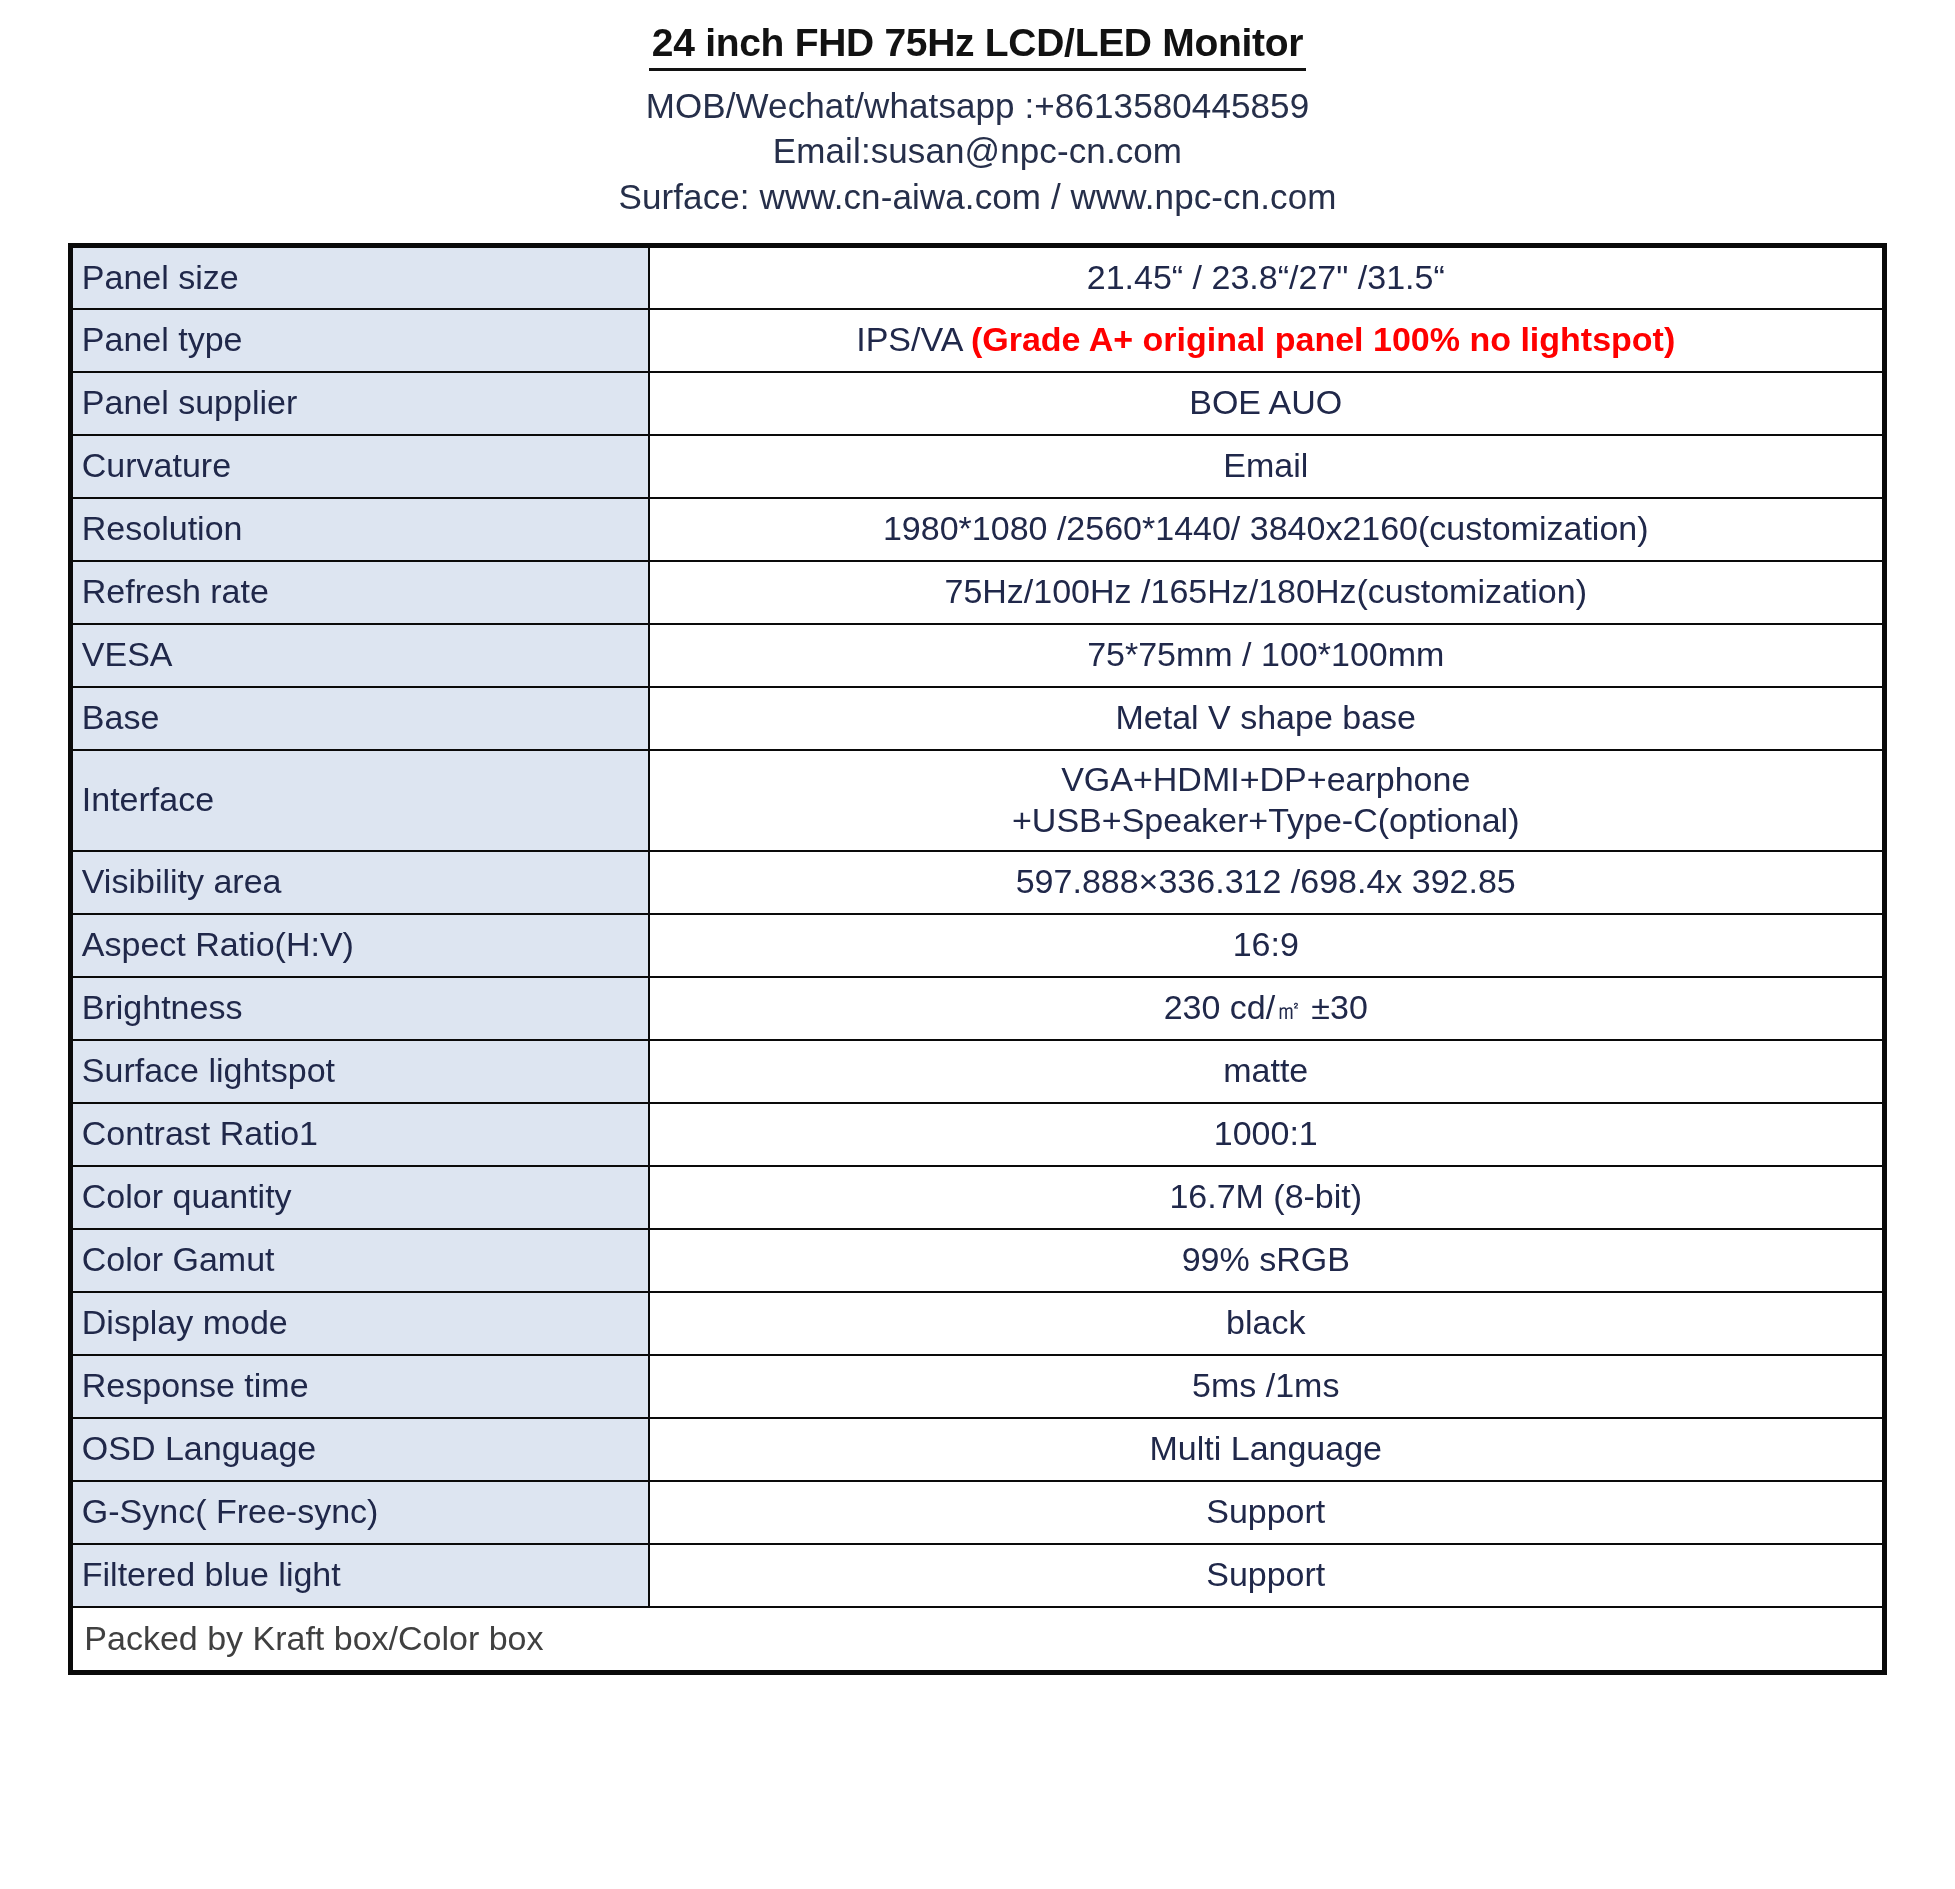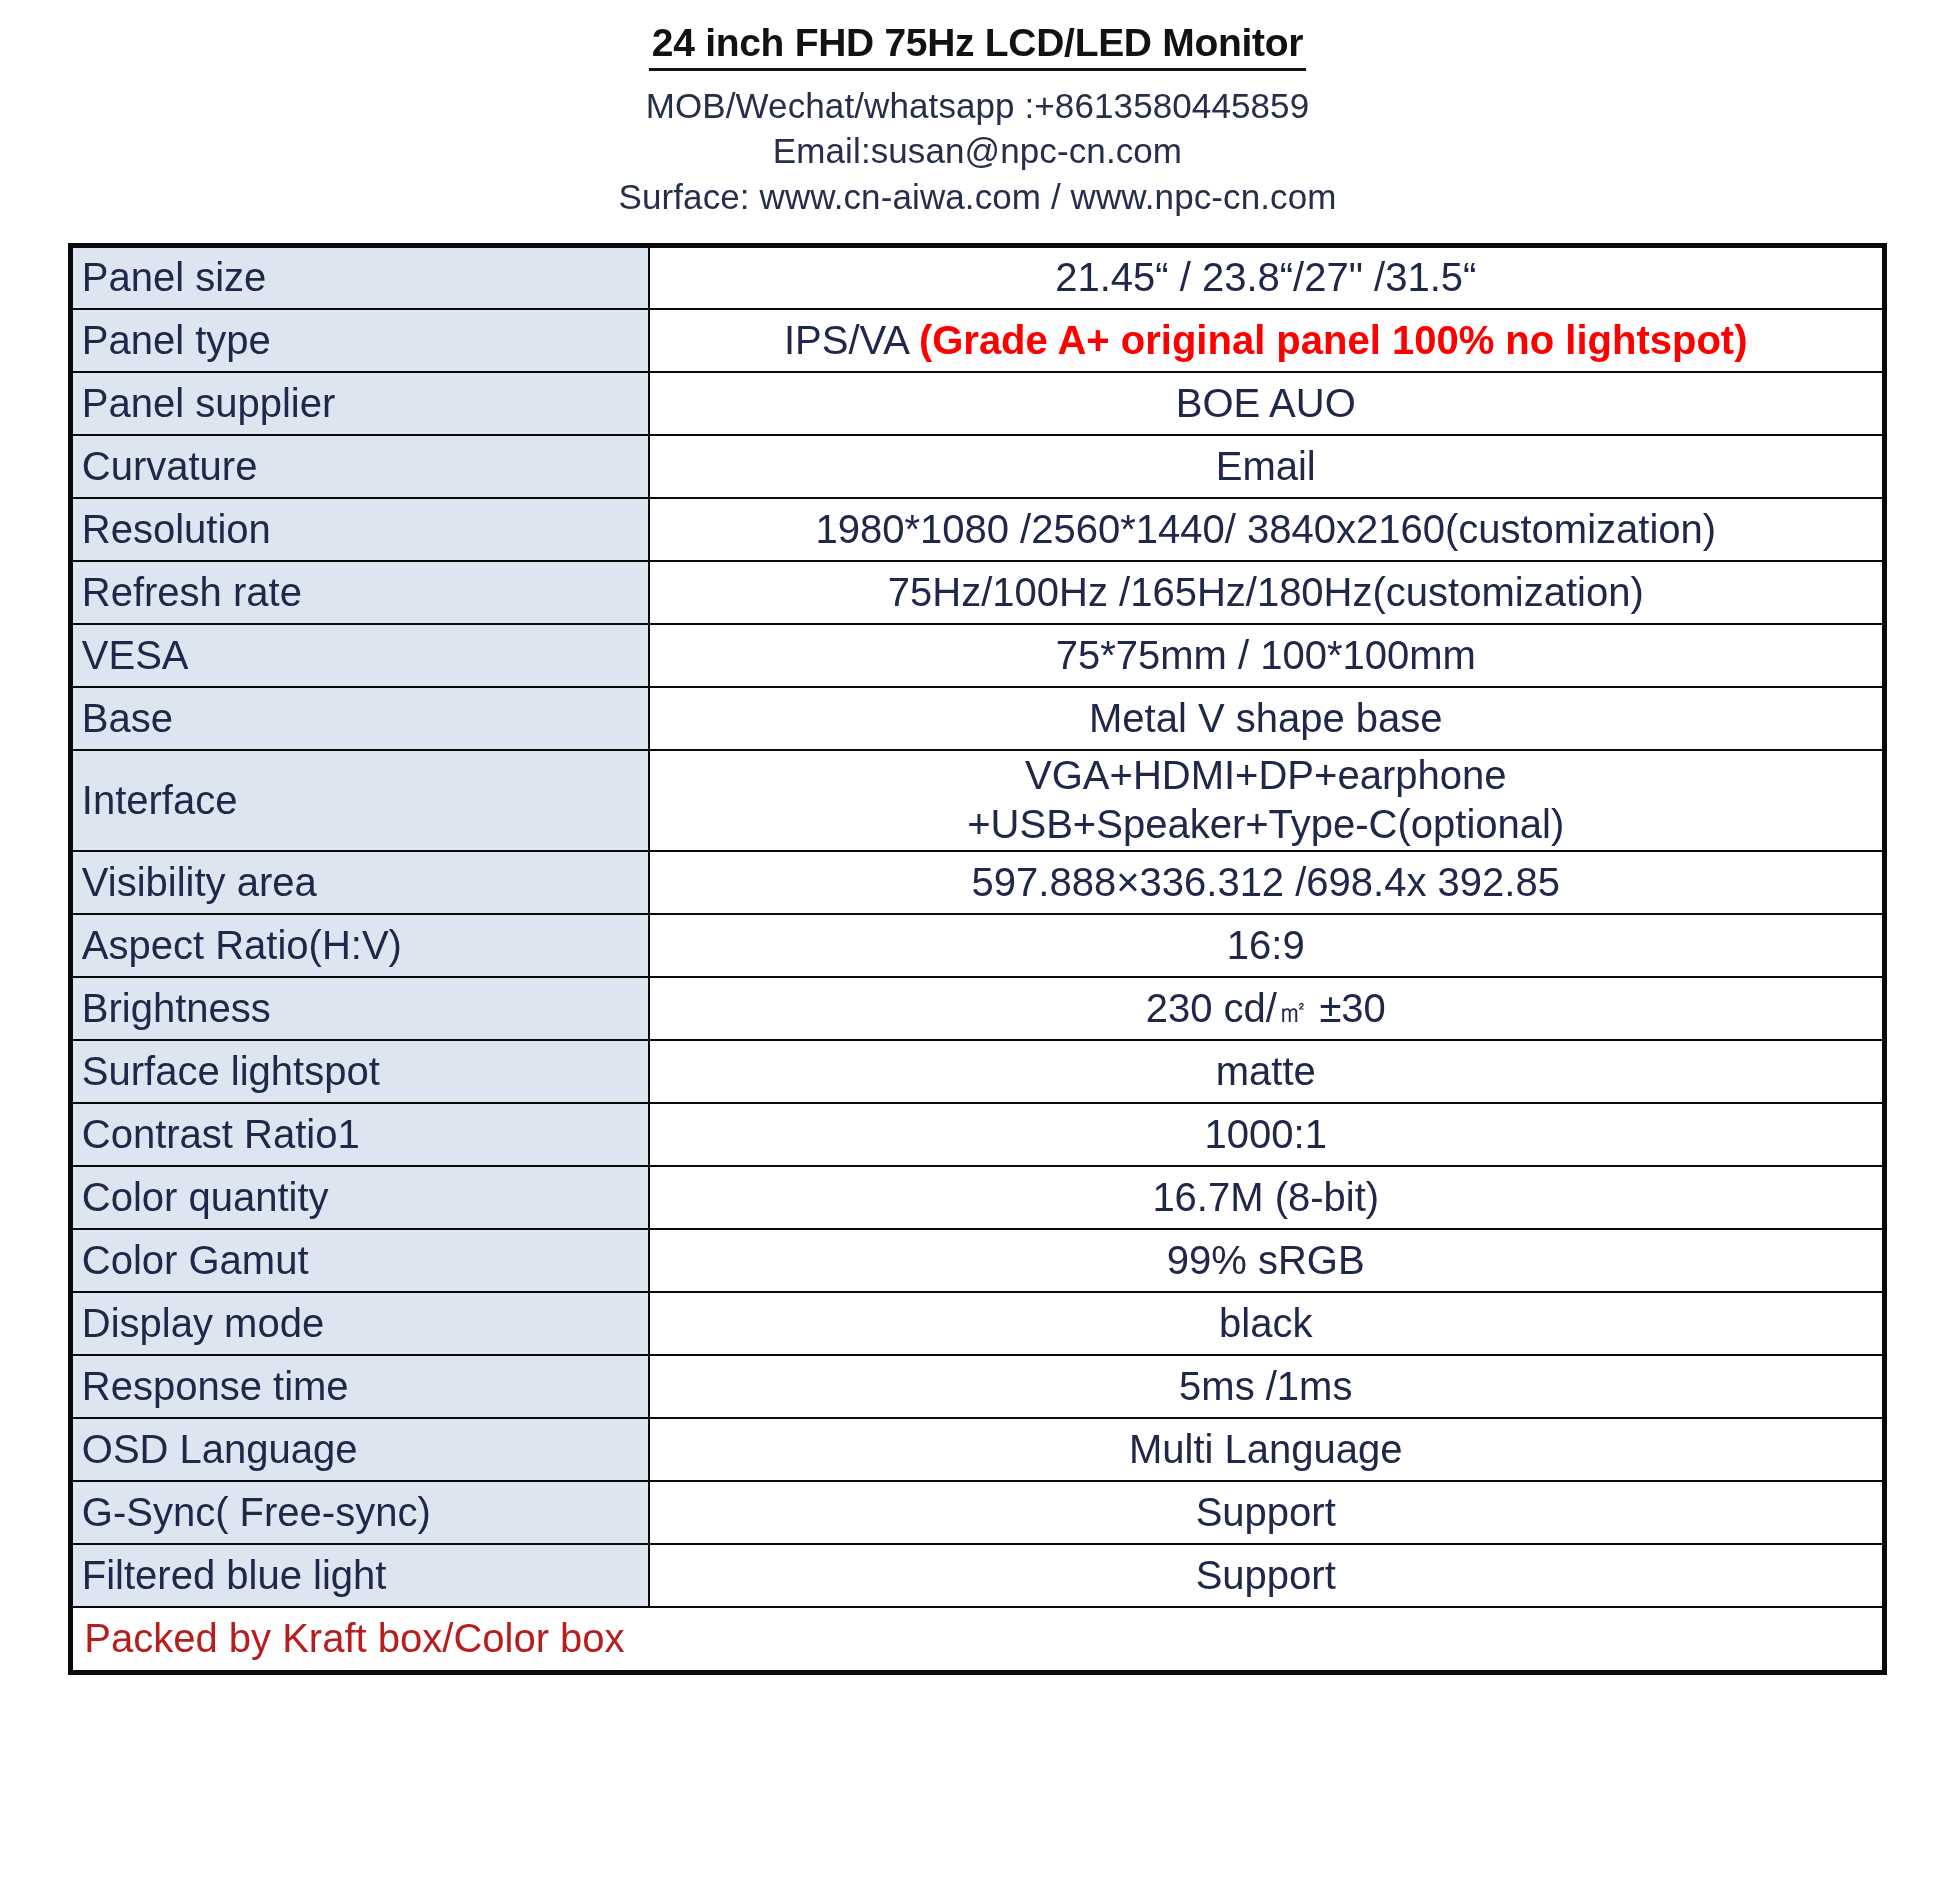--- a/index.html
+++ b/index.html
@@ -51,21 +51,21 @@
     border-collapse: collapse;
     table-layout: fixed;
     border: 5.7px solid #0a0a0a;
     background: #ffffff;
   }
   table.spec td {
     border: 2.5px solid #0a0a0a;
     padding: 0 8.8px;
     vertical-align: middle;
     color: #20284a;
-    font-size: 40px;
+    font-size: 34px;
     line-height: 1.22;
     height: 63px;
     box-sizing: border-box;
   }
   td.label {
     width: 578px;
     background: #dde5f1;
     text-align: left;
     color: #121a38;
     padding-left: 11.3px;
@@ -80,21 +80,21 @@
     font-weight: bold;
   }
   td.value .line2 {
     display: block;
   }
   tr.tall td { height: 101px; }
   tr.footer-row td {
     background: #ffffff;
     text-align: left;
     padding-left: 11.3px;
-    color: #b91c1c;
+    color: #404040;
     height: 66px;
   }
   .sq-m {
     font-size: 0.80em;
     letter-spacing: -0.02em;
   }
 </style>
 </head>
 <body>
 

